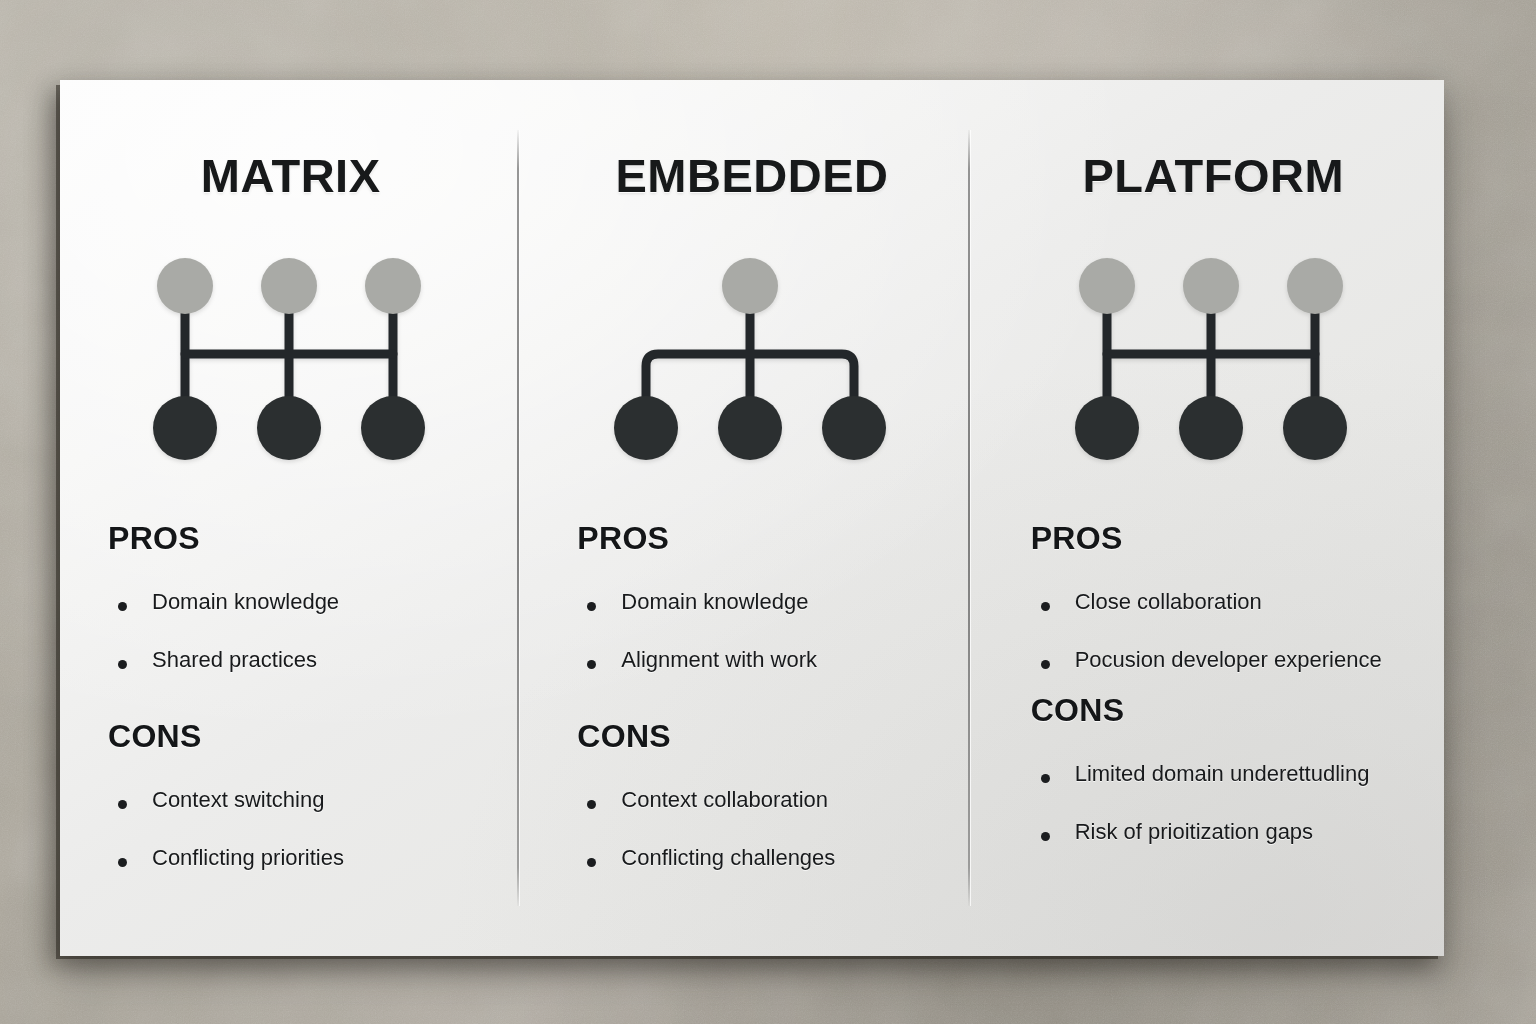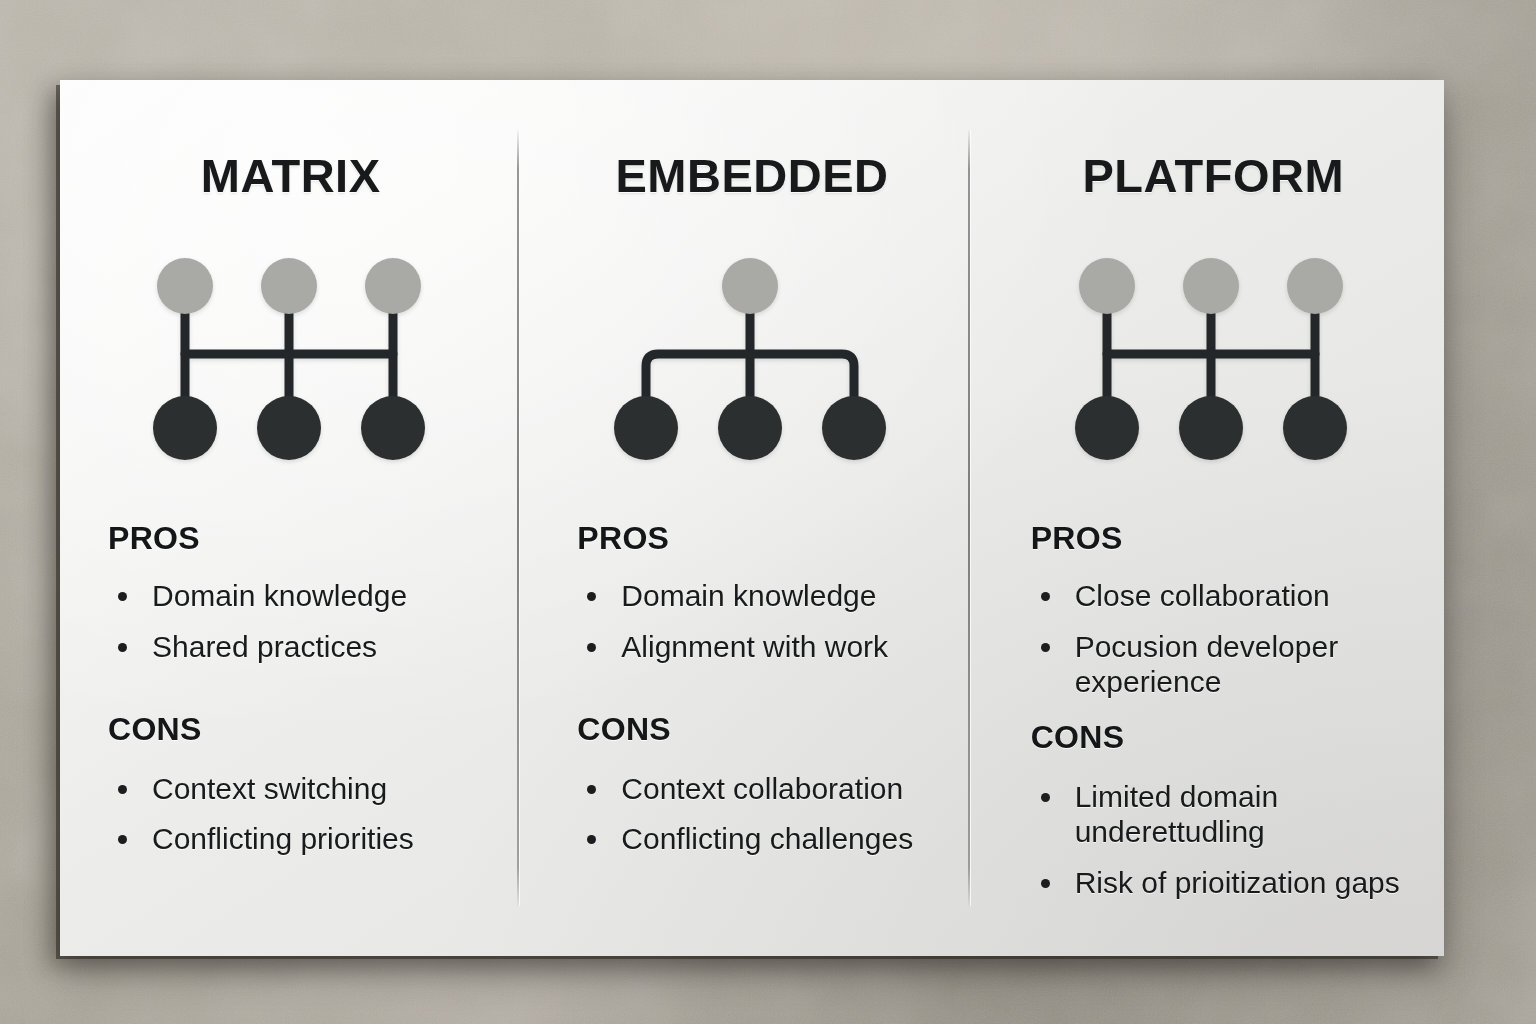--- a/index.html
+++ b/index.html
@@ -107,32 +107,33 @@
   .col-2 .lists { padding-left:56px; }
   .col-3 .lists { padding-left:48px; padding-right:6px; }
 
   .sect-head {
     font-size:32px;
     font-weight:bold;
     color:#141618;
     letter-spacing:0.3px;
     text-shadow:0 1px 0 rgba(255,255,255,0.8);
   }
-  .sect-pros { margin-bottom:22px; }
+  .sect-pros { margin-bottom:0; }
   .sect-cons { margin-bottom:24px; }
 
   ul.bullets { list-style:none; }
   ul.bullets li {
     position:relative;
-    font-size:30px;
+    font-size:22px;
     line-height:1.16;
     color:#181a1c;
     padding-left:44px;
     margin-bottom:16px;
     text-shadow:0 1px 0 rgba(255,255,255,0.7);
+    margin-top:32px;
   }
   ul.bullets li .dot {
     position:absolute;
     left:10px;
     top:13px;
     width:9px; height:9px;
     border-radius:50%;
     background:#1b1d1f;
   }
   .gap-pros { height:30px; }

